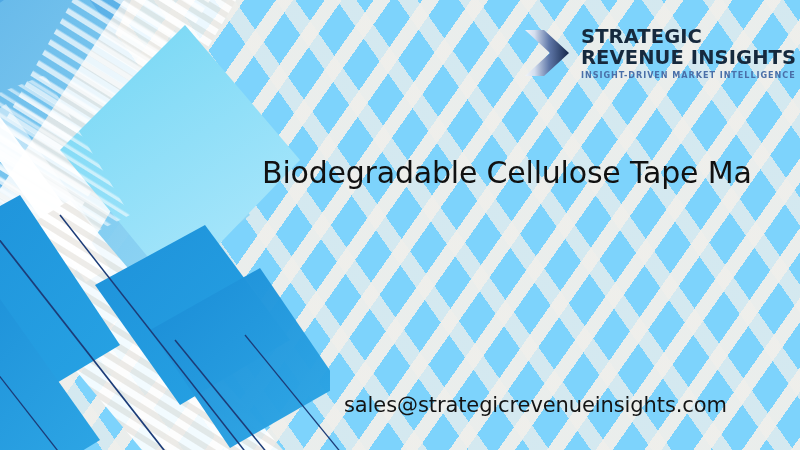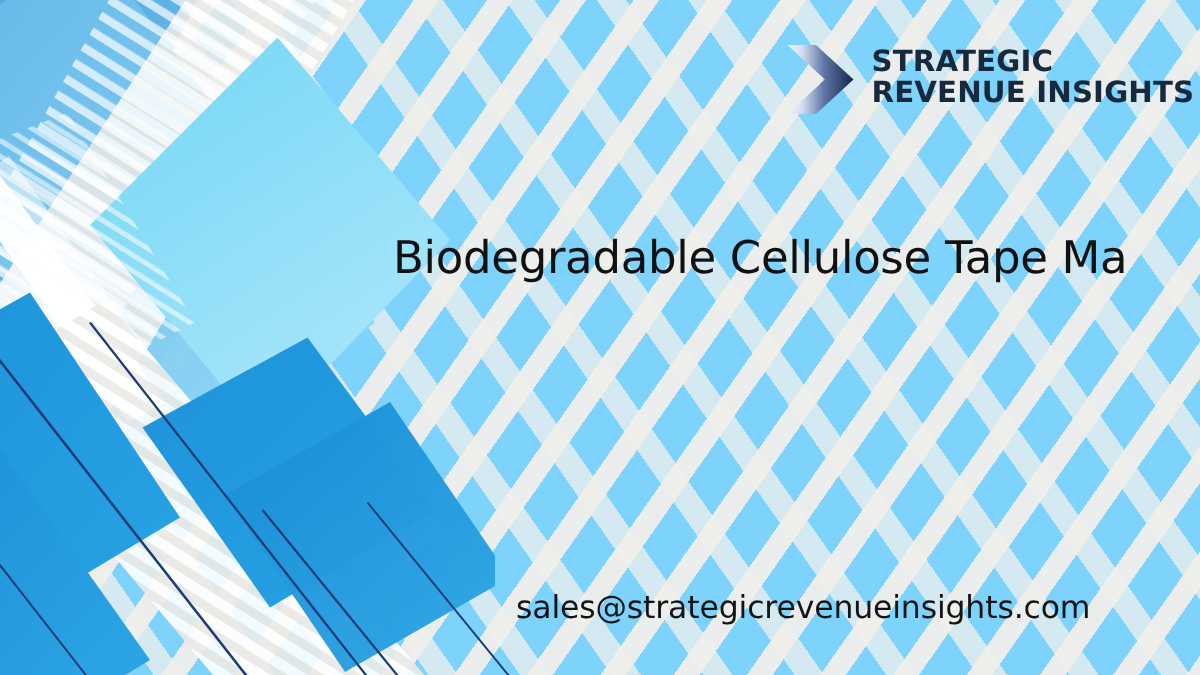--- a/index.html
+++ b/index.html
@@ -177,20 +177,21 @@
           <stop offset="22%" stop-color="#d3ddee"></stop>
           <stop offset="55%" stop-color="#5f77a8"></stop>
           <stop offset="100%" stop-color="#14264a"></stop>
         </linearGradient>
       </defs>
       <path d="M3 3 L22 3 L47 26 L22 49 L3 49 L28 26 Z" fill="url(#chevGrad)"></path>
     </svg>
     <div class="logo-text">
       <div class="logo-l1">STRATEGIC</div>
       <div class="logo-l2">REVENUE INSIGHTS</div>
+      <div class="logo-tag">INSIGHT-DRIVEN MARKET INTELLIGENCE</div>
     </div>
   </div>
 
   <div class="title">Biodegradable Cellulose Tape Ma</div>
 
   <div class="email">sales@strategicrevenueinsights.com</div>
 
 </div>
 
 </body></html>

